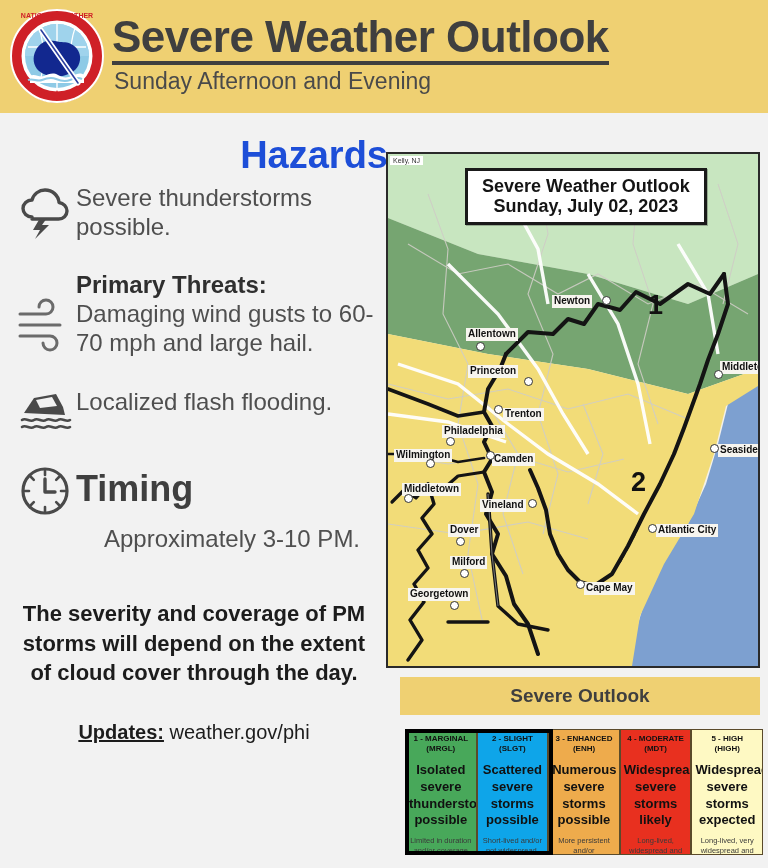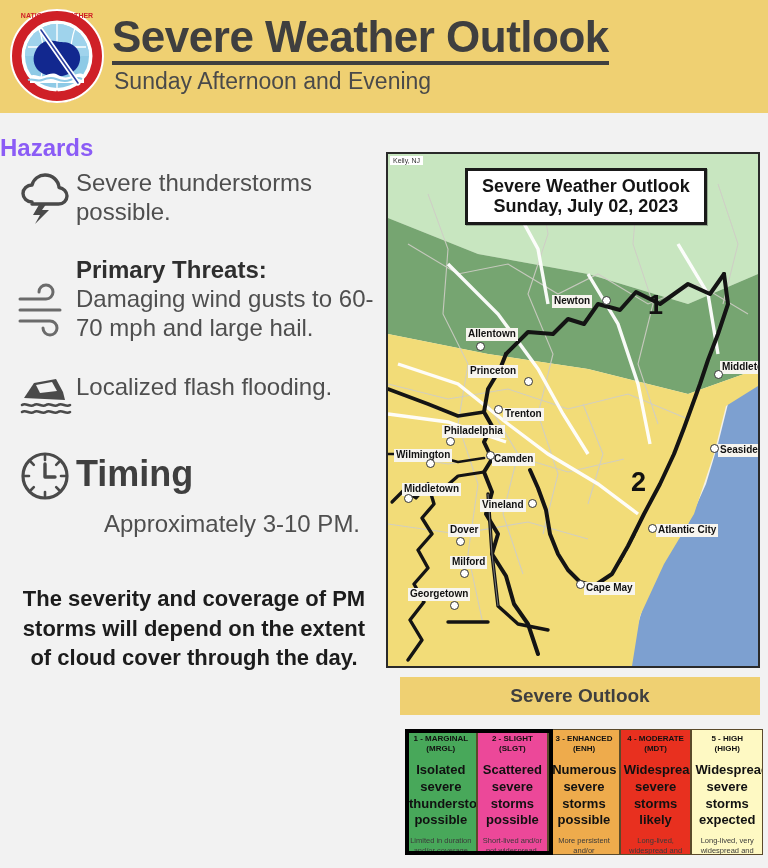--- a/index.html
+++ b/index.html
@@ -33,21 +33,21 @@
   }
   .sub-title{
     font-size:23px;color:#4a4a4a;margin:4px 0 0 2px;line-height:1.1;
   }
 
   
   .left-col{
     position:absolute;left:0;top:118px;width:388px;height:750px;
   }
   .hazards-title{
-    text-align:left;font-size:24px;font-weight:bold;color:#8b5cf6;
+    text-align:right;font-size:38px;font-weight:bold;color:#1d4ed8;
     margin:16px 0 6px 0;
   }
   .haz-row{
     display:flex;align-items:flex-start;margin:0 0 0 14px;
   }
   .haz-icon{
     width:62px;min-width:62px;display:flex;justify-content:center;
     align-items:flex-start;padding-top:4px;
   }
   .haz-text{
@@ -130,21 +130,21 @@
     font-size:13px;font-weight:bold;color:#111;line-height:1.3;margin-top:7px;
   }
   .lg-sub{
     font-size:7.5px;color:#3a3a3a;line-height:1.35;margin-top:7px;
   }
   .lg-boxed{
     position:absolute;left:405px;top:729px;width:148px;height:126px;
     border:4px solid #000;box-sizing:border-box;pointer-events:none;z-index:5;
   }
   .c-mrgl{background:#48a85a;}
-  .c-slgt{background:#ec4899;}
+  .c-slgt{background:#0ea5e9;}
   .c-enh{background:#eeab4c;}
   .c-mdt{background:#e8301f;}
   .c-high{background:#fef9c3;}
 </style>
 </head>
 <body>
 
 <div class="page">
 
   <div class="header">
@@ -246,20 +246,24 @@
           </g>
           <path d="M28 16v13h10" fill="none" stroke="#4a4a4a" stroke-width="3.4" stroke-linecap="round" stroke-linejoin="round"></path>
         </svg>
       </div>
       <div class="timing-title">Timing</div>
     </div>
     <div class="timing-sub">Approximately 3-10 PM.</div>
 
     <div class="severity-note">The severity and coverage of PM storms will depend on the extent of cloud cover through the day.</div>
 
+    <div class="updates">
+      <span class="u-label">Updates:</span>
+      <span>weather.gov/phi</span>
+    </div>
   </div>
 
   <div class="map-panel">
 
     <svg width="370" height="512" viewBox="0 0 370 512" aria-hidden="true">
 
       <rect x="0" y="0" width="370" height="512" fill="#f3f1ea"></rect>
 
       <path d="M370 230 L340 250 L330 290 L318 330 L300 370 L280 400 L262 430 L250 470 L240 512 L370 512 Z" fill="#7da0d0"></path>
 

